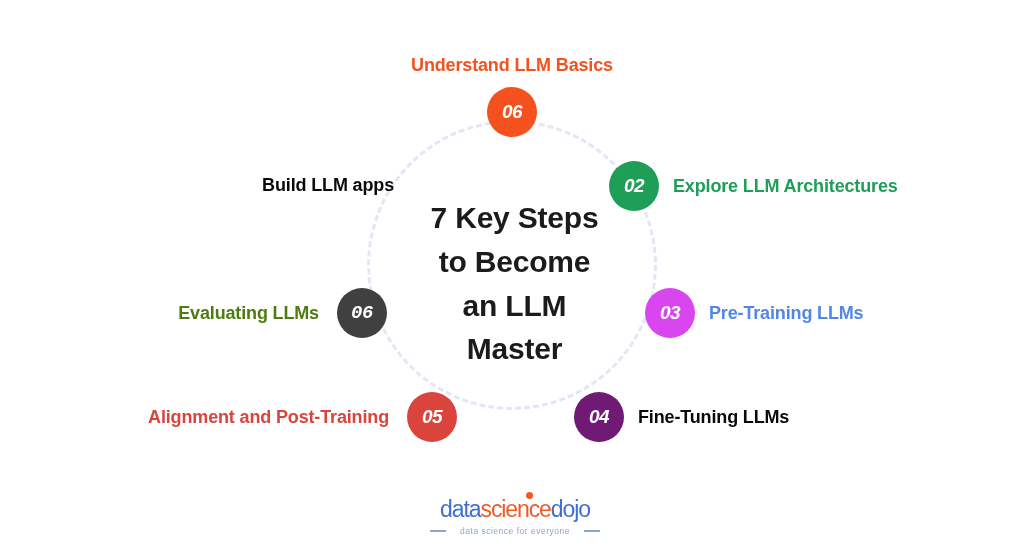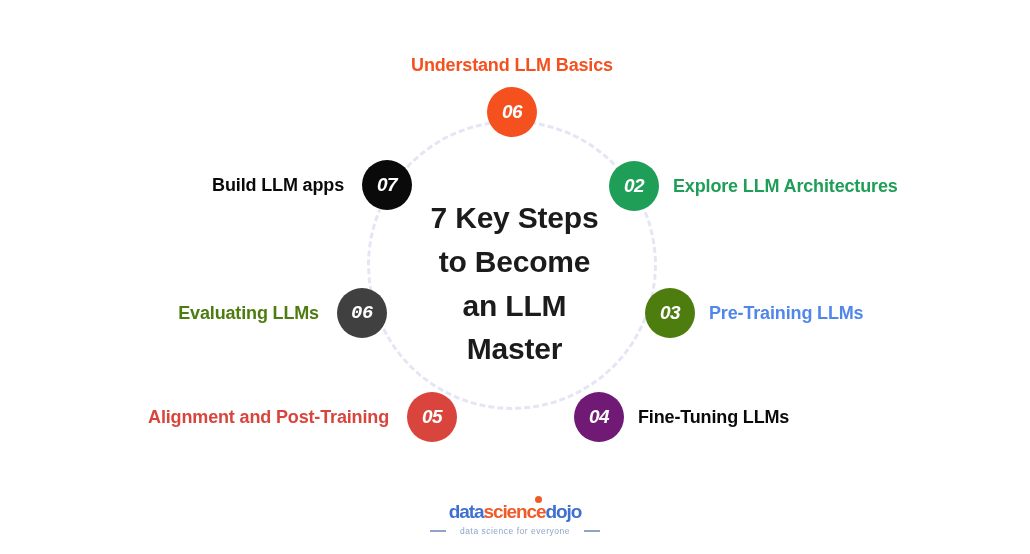--- a/index.html
+++ b/index.html
@@ -106,22 +106,22 @@
   .logo {
     position: absolute;
     left: 0;
     right: 0;
     bottom: 18px;
     display: flex;
     flex-direction: column;
     align-items: center;
   }
   .logo-word {
-    font-size: 19px;
-    font-weight: bold;
+    font-size: 23px;
+    font-weight: normal;
     letter-spacing: -1.1px;
     position: relative;
     line-height: 1;
   }
   .logo-blue { color: #3f6fd0; }
   .logo-orange { color: #f05a28; }
   .logo-dot {
     position: absolute;
     width: 7px;
     height: 7px;
@@ -165,42 +165,41 @@
     <div class="badge" style="background-color: rgb(244, 81, 30);">06</div>
     <div class="step-label" style="color: rgb(244, 81, 30);">Understand LLM Basics</div>
   </div>
 
   <div class="step right" id="step-02">
     <div class="badge" style="background-color: rgb(30, 158, 87);">02</div>
     <div class="step-label" style="color: rgb(30, 158, 87);">Explore LLM Architectures</div>
   </div>
 
   <div class="step right" id="step-03">
-    <div class="badge" style="background-color: #4d7c0f; font-style: italic;">03</div>
+    <div class="badge" style="background-color: #d946ef; font-style: italic;">03</div>
     <div class="step-label" style="color: rgb(80, 135, 232);">Pre-Training LLMs</div>
   </div>
 
   <div class="step right" id="step-04">
     <div class="badge" style="background-color: #701a75;">04</div>
     <div class="step-label" style="color: rgb(10, 10, 10);">Fine-Tuning LLMs</div>
   </div>
 
   <div class="step left" id="step-05">
     <div class="step-label" style="color: rgb(217, 69, 60);">Alignment and Post-Training</div>
     <div class="badge" style="background-color: rgb(217, 69, 60);">05</div>
   </div>
 
   <div class="step left" id="step-06">
     <div class="step-label" style="color: #4d7c0f;">Evaluating LLMs</div>
     <div class="badge" style="background-color: #404040; font-family: Liberation Mono, monospace;">06</div>
   </div>
 
   <div class="step left" id="step-07">
     <div class="step-label" style="color: rgb(10, 10, 10);">Build LLM apps</div>
-    <div class="badge" style="background-color: rgb(10, 10, 10);">07</div>
   </div>
 
   <div class="logo">
     <div class="logo-word"><span class="logo-blue">data</span><span class="logo-orange">science</span><span class="logo-blue">dojo</span><span class="logo-dot"></span></div>
     <div class="logo-tag">
       <span class="logo-tag-line"></span>
       <span class="logo-tag-text">data science for everyone</span>
       <span class="logo-tag-line"></span>
     </div>
   </div>

